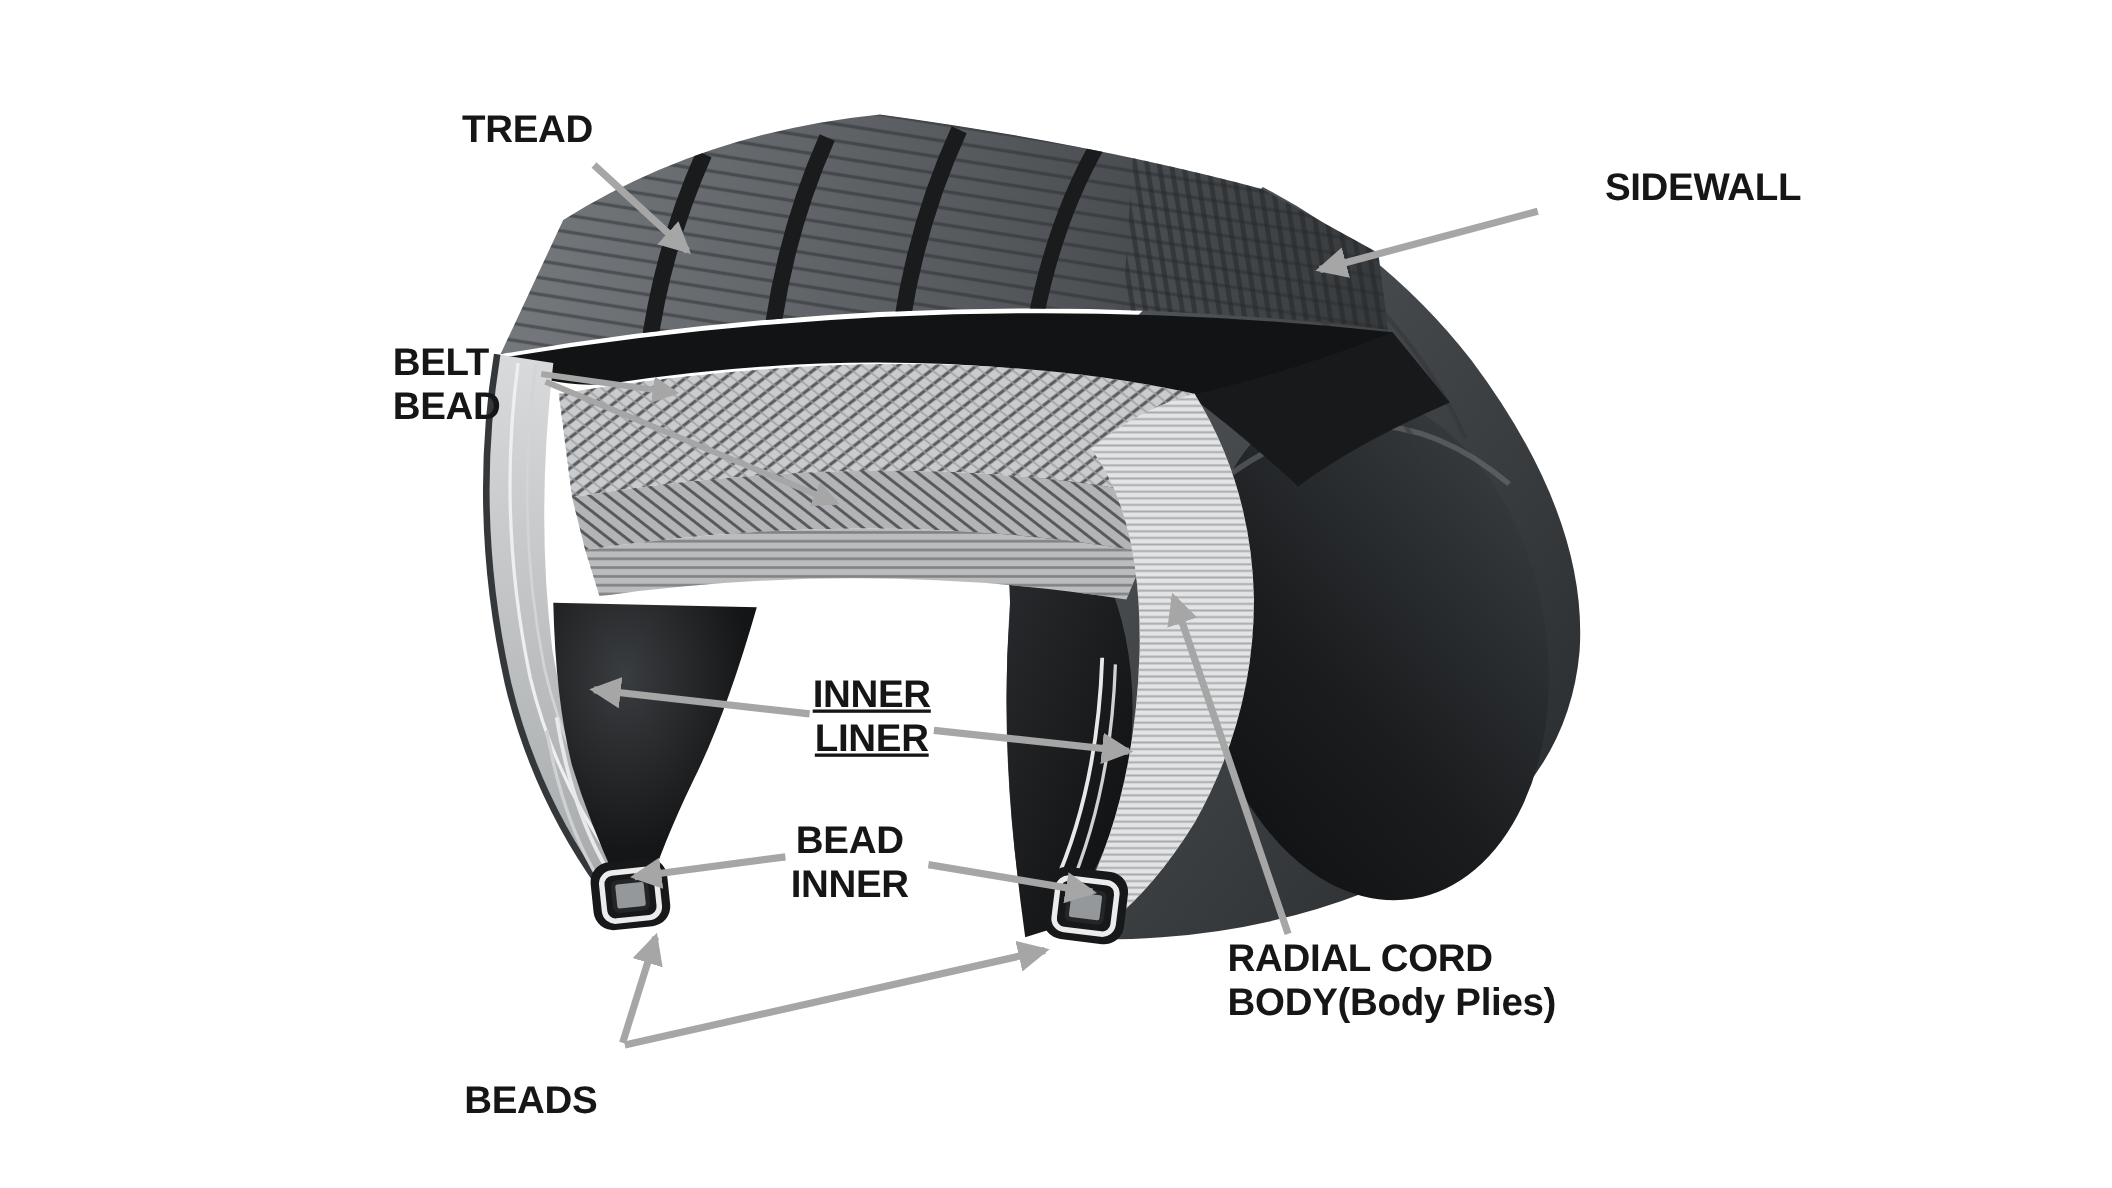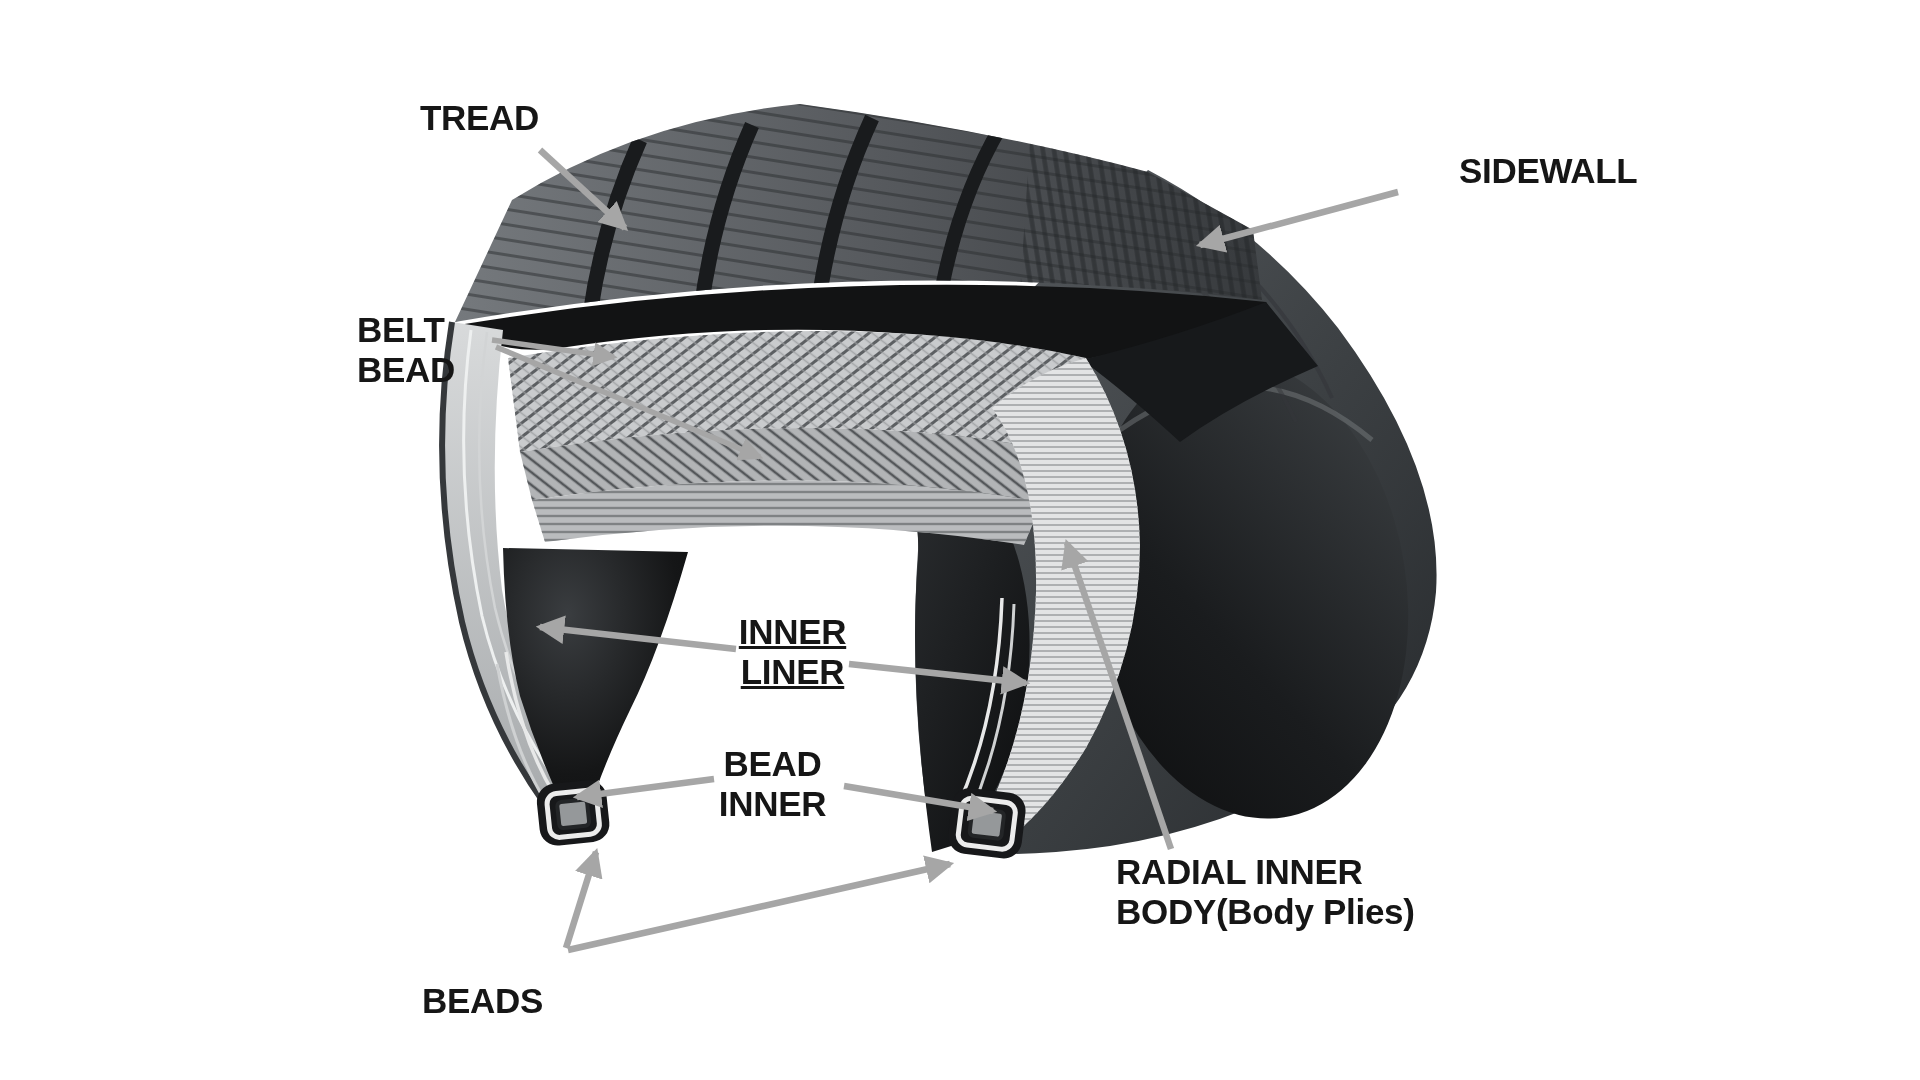--- a/index.html
+++ b/index.html
@@ -197,21 +197,21 @@
     <span>INNER</span>
     <span>LINER</span>
   </div>
 
   <div class="diagram-label label-center" style="left:700px; top:744px; width:145px;">
     <span>BEAD</span>
     <span>INNER</span>
   </div>
 
   <div class="diagram-label" style="left:1116px; top:852px;">
-    <span>RADIAL INNER</span>
+    <span>RADIAL CORD</span>
     <span>BODY(Body Plies)</span>
   </div>
 
   <div class="diagram-label" style="left:422px; top:940px;margin-top:41px;">
     <span>BEADS</span>
   </div>
 
 </div>
 
 </body></html>

